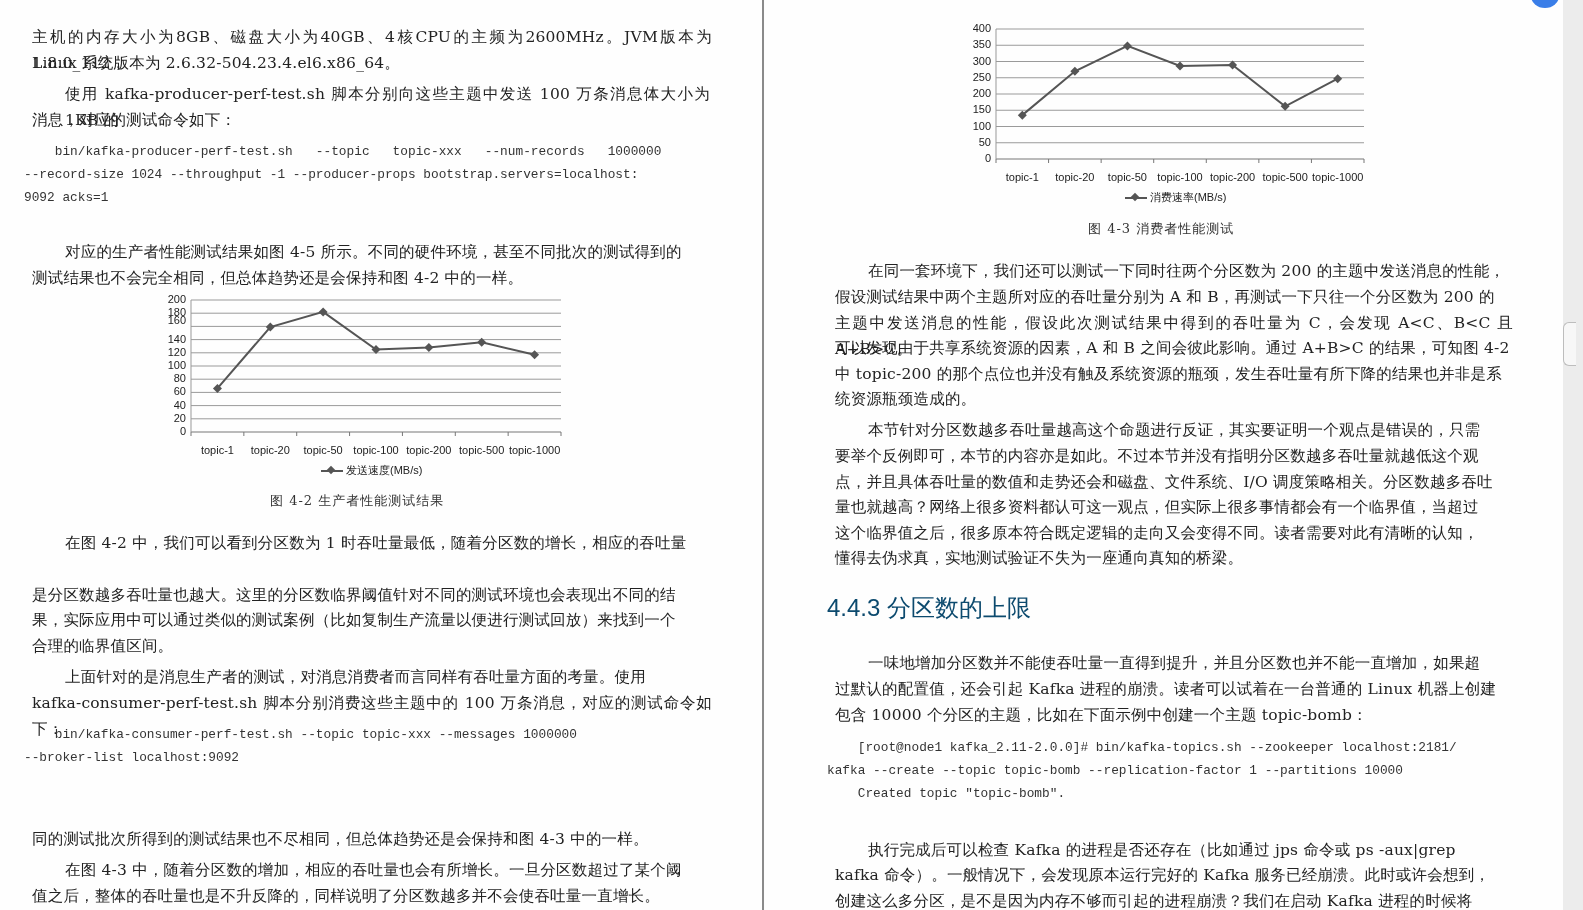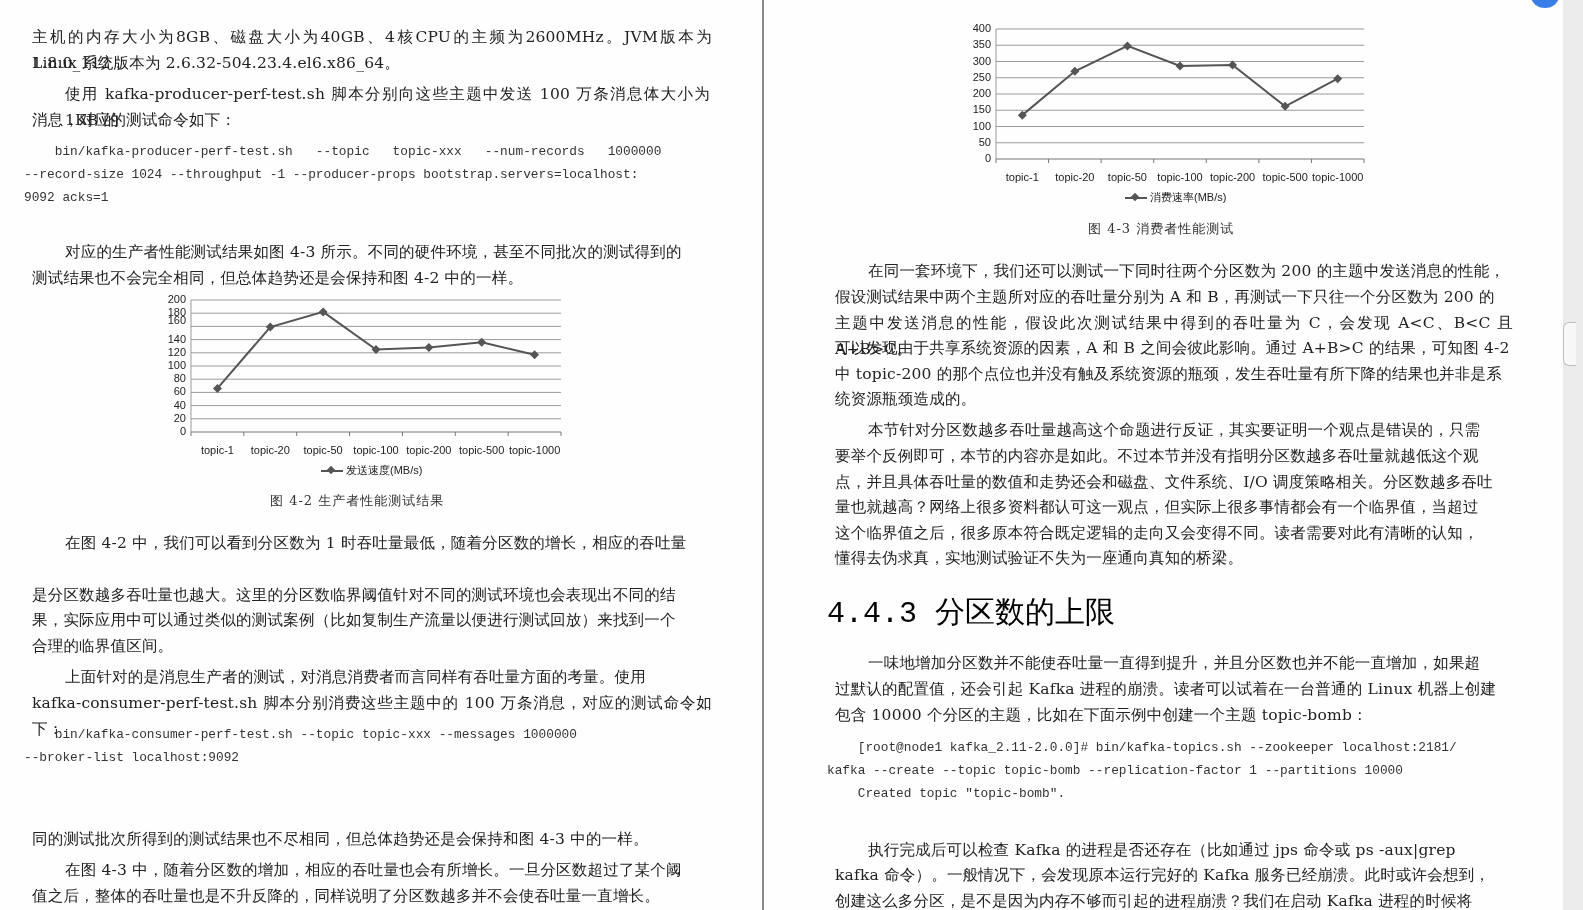--- a/index.html
+++ b/index.html
@@ -8,41 +8,41 @@
   .page{position:absolute;top:0;height:910px;background:#fefefe;overflow:hidden;}
   .page.left{left:0;width:762px;}
   .page.right{left:765px;width:798px;}
   .divider{position:absolute;left:762px;top:0;width:2px;height:910px;background:#8a8a8a;}
   .right-edge{position:absolute;left:1563px;top:0;width:20px;height:910px;background:#ececec;}
   .scroll-tab{position:absolute;left:1563px;top:322px;width:12px;height:42px;border:1px solid #bdbdbd;border-right:none;border-radius:6px 0 0 6px;background:#f7f7f7;}
   .blue-badge{position:absolute;left:1531px;top:-16px;width:28px;height:24px;border-radius:50%;background:#3a7ee8;}
   p.t{position:absolute;margin:8px;font-size:15.5px;line-height:26px;letter-spacing:0.2px;text-align:justify;}
   .code{position:absolute;margin:0;font-family:"Liberation Mono","DejaVu Sans Mono",monospace;font-size:12.8px;line-height:23px;color:#333;white-space:pre;}
   .caption{position:absolute;font-size:13px;letter-spacing:1px;color:#333;}
-  .heading{position:absolute;font-family:Liberation Mono, monospace;font-size:30px;color:#000000;}
+  .heading{position:absolute;font-family:Liberation Sans, sans-serif;font-size:24px;color:#0c4a6e;}
   .chart{position:absolute;font-family:"Liberation Sans","DejaVu Sans",sans-serif;}
   .chart .yt{position:absolute;font-size:11px;text-align:right;width:28px;color:#222;}
   .chart .xt{position:absolute;font-size:11px;color:#222;text-align:center;width:60px;}
   .chart .legend{position:absolute;font-size:11px;color:#222;white-space:nowrap;}
   svg{position:absolute;left:0;top:0;overflow:visible;}
 </style>
 </head>
 <body>
 
 <div class="page left">
   <p class="t" style="left:24px;top:16px;width:680px;">主机的内存大小为8GB、磁盘大小为40GB、4核CPU的主频为2600MHz。JVM版本为1.8.0_112，</p>
   <p class="t" style="left:24px;top:42px;width:680px;">Linux 系统版本为 2.6.32-504.23.4.el6.x86_64。</p>
   <p class="t" style="left:57px;top:73px;width:645px;">使用 kafka-producer-perf-test.sh 脚本分别向这些主题中发送 100 万条消息体大小为 1KB 的</p>
   <p class="t" style="left:24px;top:99px;width:680px;">消息，对应的测试命令如下：</p>
 
   <div class="code" style="left:24px;top:140px;">    bin/kafka-producer-perf-test.sh   --topic   topic-xxx   --num-records   1000000</div>
   <div class="code" style="left:24px;top:163px;">--record-size 1024 --throughput -1 --producer-props bootstrap.servers=localhost:</div>
   <div class="code" style="left:24px;top:186px;">9092 acks=1</div>
 
-  <p class="t" style="left:57px;top:231px;width:645px;">对应的生产者性能测试结果如图 4-3 所示。不同的硬件环境，甚至不同批次的测试得到的</p>
+  <p class="t" style="left:57px;top:231px;width:645px;">对应的生产者性能测试结果如图 4-5 所示。不同的硬件环境，甚至不同批次的测试得到的</p>
   <p class="t" style="left:24px;top:257px;width:680px;">测试结果也不会完全相同，但总体趋势还是会保持和图 4-2 中的一样。</p>
 
   <div class="chart" id="chart42" style="left:155px;top:292px;width:420px;height:195px;">
       <div class="yt" style="left: 3px; top: 1px;">200</div>
       <div class="yt" style="left: 3px; top: 14.2px;">180</div>
       <div class="yt" style="left: 3px; top: 22px; text-align: right;">160</div>
       <div class="yt" style="left: 3px; top: 40.6px;">140</div>
       <div class="yt" style="left: 3px; top: 53.8px;">120</div>
       <div class="yt" style="left: 3px; top: 67px;">100</div>
       <div class="yt" style="left: 3px; top: 80.2px;">80</div>

